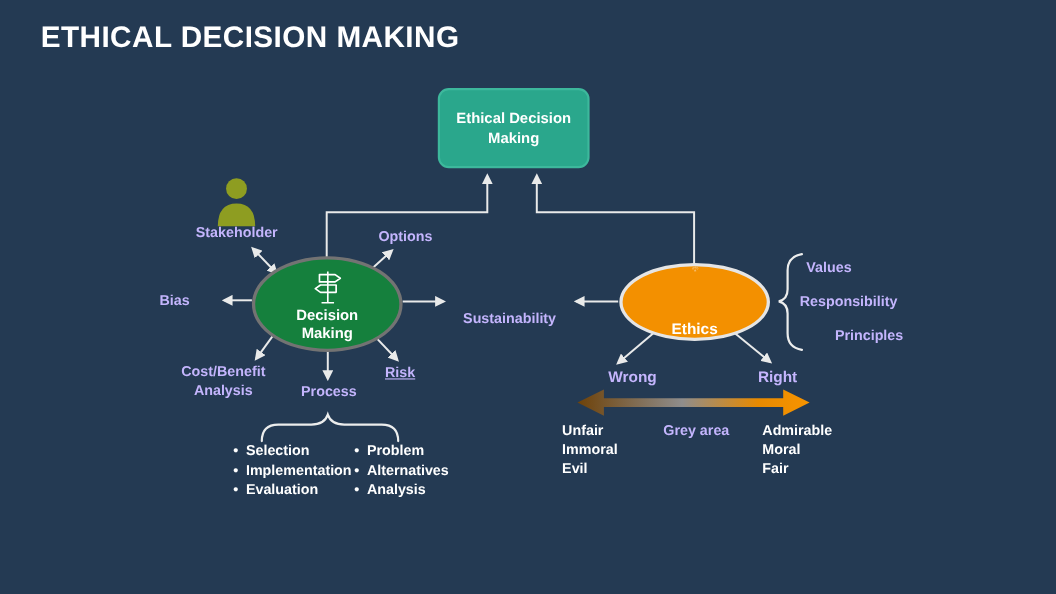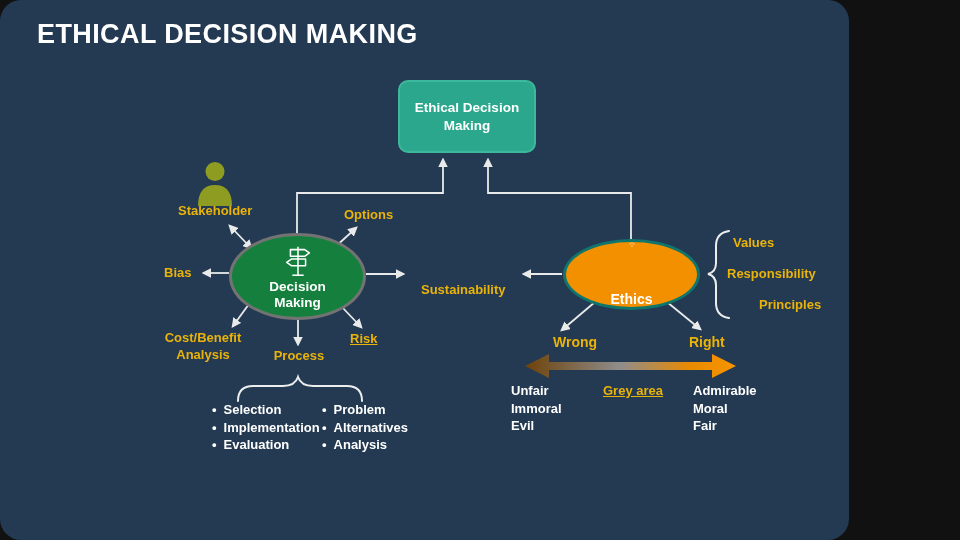--- a/index.html
+++ b/index.html
@@ -1,24 +1,23 @@
 <!DOCTYPE html>
 <html><head>
 <meta charset="utf-8">
 <style>
   html,body { margin:0; padding:0; background:#111; }
   .slide {
-    position:relative; width:849px; height:540px; overflow:hidden;
+    position:relative; width:960px; height:540px; overflow:hidden;
     background:#243a53;
     font-family:"Liberation Sans", sans-serif;
     color:#ffffff;
-    border-radius:21px;
   }
   .abs { position:absolute; }
-  .lbl { position:absolute; color:#eab308; font-size:13px; font-weight:600; white-space:nowrap; }
+  .lbl { position:absolute; color:#c4b5fd; font-size:13px; font-weight:600; white-space:nowrap; }
   .lbl.bold { font-weight:700; }
   .lbl.center { text-align:center; white-space:normal; }
   .slide-title {
     position:absolute; left:37px; top:19px;
     font-size:27px; font-weight:700; letter-spacing:0.4px; color:#fff;
   }
   .top-box {
     position:absolute; left:398px; top:80px; width:138px; height:73px;
     background:#2aa78c; border:2px solid #3db89c; border-radius:10px;
     display:flex; align-items:center; justify-content:center; box-sizing:border-box;
@@ -29,21 +28,21 @@
     display:flex; flex-direction:column; align-items:center; justify-content:center;
   }
   .ellipse .etxt { font-size:13.5px; font-weight:700; line-height:16px; text-align:center; }
   .decision-ellipse {
     left:229px; top:233px; width:137px; height:87px;
     background:#15803d; border:3px solid #737373;
   }
   .decision-ellipse .etxt { width:80px; }
   .ethics-ellipse {
     left:563px; top:239px; width:137px; height:71px;
-    background:#f39000; border:3px solid #0f766e;gap:44px;
+    background:#f39000; border:3px solid #e5e5e5;gap:44px;
   }
   .ethics-ellipse .etxt { font-size:14px; }
   .svg-overlay { position:absolute; left:0; top:0; pointer-events:none; }
   .list { position:absolute; font-size:13px; font-weight:600; line-height:17.5px; }
   .bullets .li::before { content:"•"; margin-right:7px; }
   .plain-list .li::before { content:""; }
 </style>
 </head>
 <body>
 
@@ -124,21 +123,21 @@
 
   <svg class="abs" style="left:197px; top:161px;" width="36" height="45" viewBox="0 0 36 45">
     <g fill="#8e9d21">
       <circle cx="18" cy="10.5" r="9.5"></circle>
       <path d="M1 45 Q1 24 18 24 Q35 24 35 45 Z"></path>
     </g>
   </svg>
 
   <div class="lbl bold" style="left:178px; top:203px;">Stakeholder</div>
   <div class="lbl" style="left:344px; top:207px;">Options</div>
-  <div class="lbl" style="left:164px; top:265px;">Bias</div>
+  <div class="lbl" style="left:145px; top:265px;">Bias</div>
   <div class="lbl bold" style="left:421px; top:282px;">Sustainability</div>
   <div class="lbl center" style="left:158px; top:329px; width:90px; line-height:17px;">Cost/Benefit Analysis</div>
   <div class="lbl bold center" style="left:256px; top:348px; width:86px;">Process</div>
   <div class="lbl" style="left:350px; top:331px;text-decoration:underline;">Risk</div>
 
   <div class="list bullets" style="left:212px; top:401px;">
     <div class="li">Selection</div>
     <div class="li">Implementation</div>
     <div class="li">Evaluation</div>
   </div>
@@ -147,21 +146,21 @@
     <div class="li">Alternatives</div>
     <div class="li">Analysis</div>
   </div>
 
   <div class="lbl" style="left:733px; top:235px;">Values</div>
   <div class="lbl" style="left:727px; top:266px;">Responsibility</div>
   <div class="lbl" style="left:731px; top:297px;margin-left:28px;">Principles</div>
 
   <div class="lbl bold" style="left:553px; top:334px; font-size:14px;">Wrong</div>
   <div class="lbl bold" style="left:689px; top:334px; font-size:14px;">Right</div>
-  <div class="lbl" style="left:603px; top:383px;text-decoration:underline;">Grey area</div>
+  <div class="lbl" style="left:603px; top:383px;">Grey area</div>
 
   <div class="list plain-list" style="left:511px; top:382px;">
     <div class="li">Unfair</div>
     <div class="li">Immoral</div>
     <div class="li">Evil</div>
   </div>
   <div class="list plain-list" style="left:693px; top:382px;">
     <div class="li">Admirable</div>
     <div class="li">Moral</div>
     <div class="li">Fair</div>

